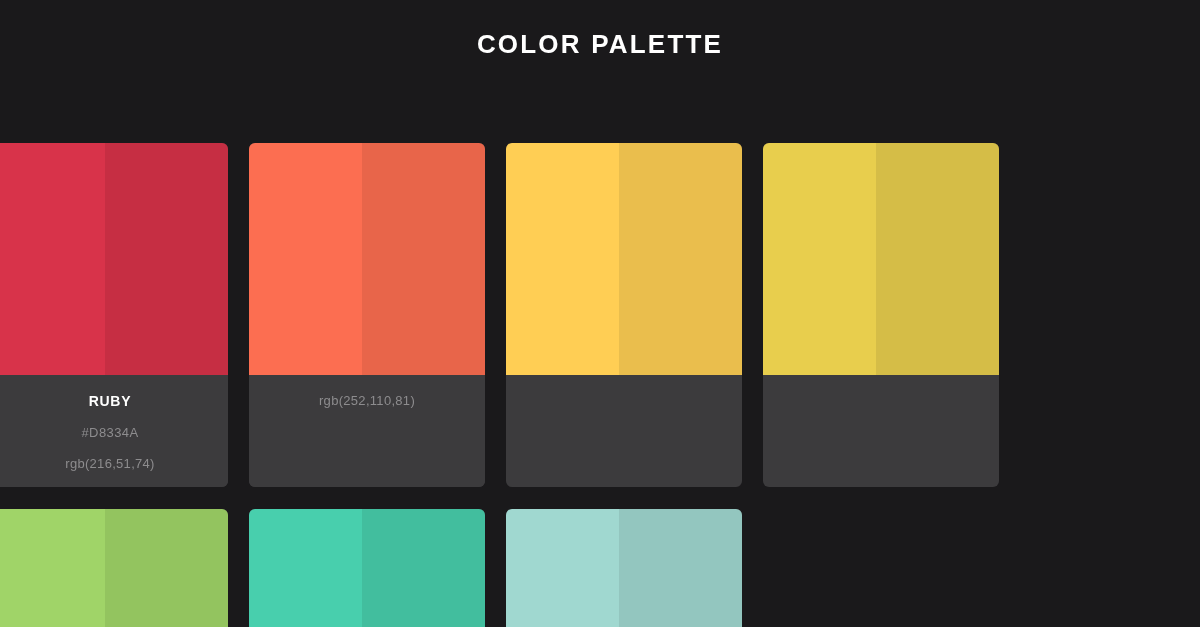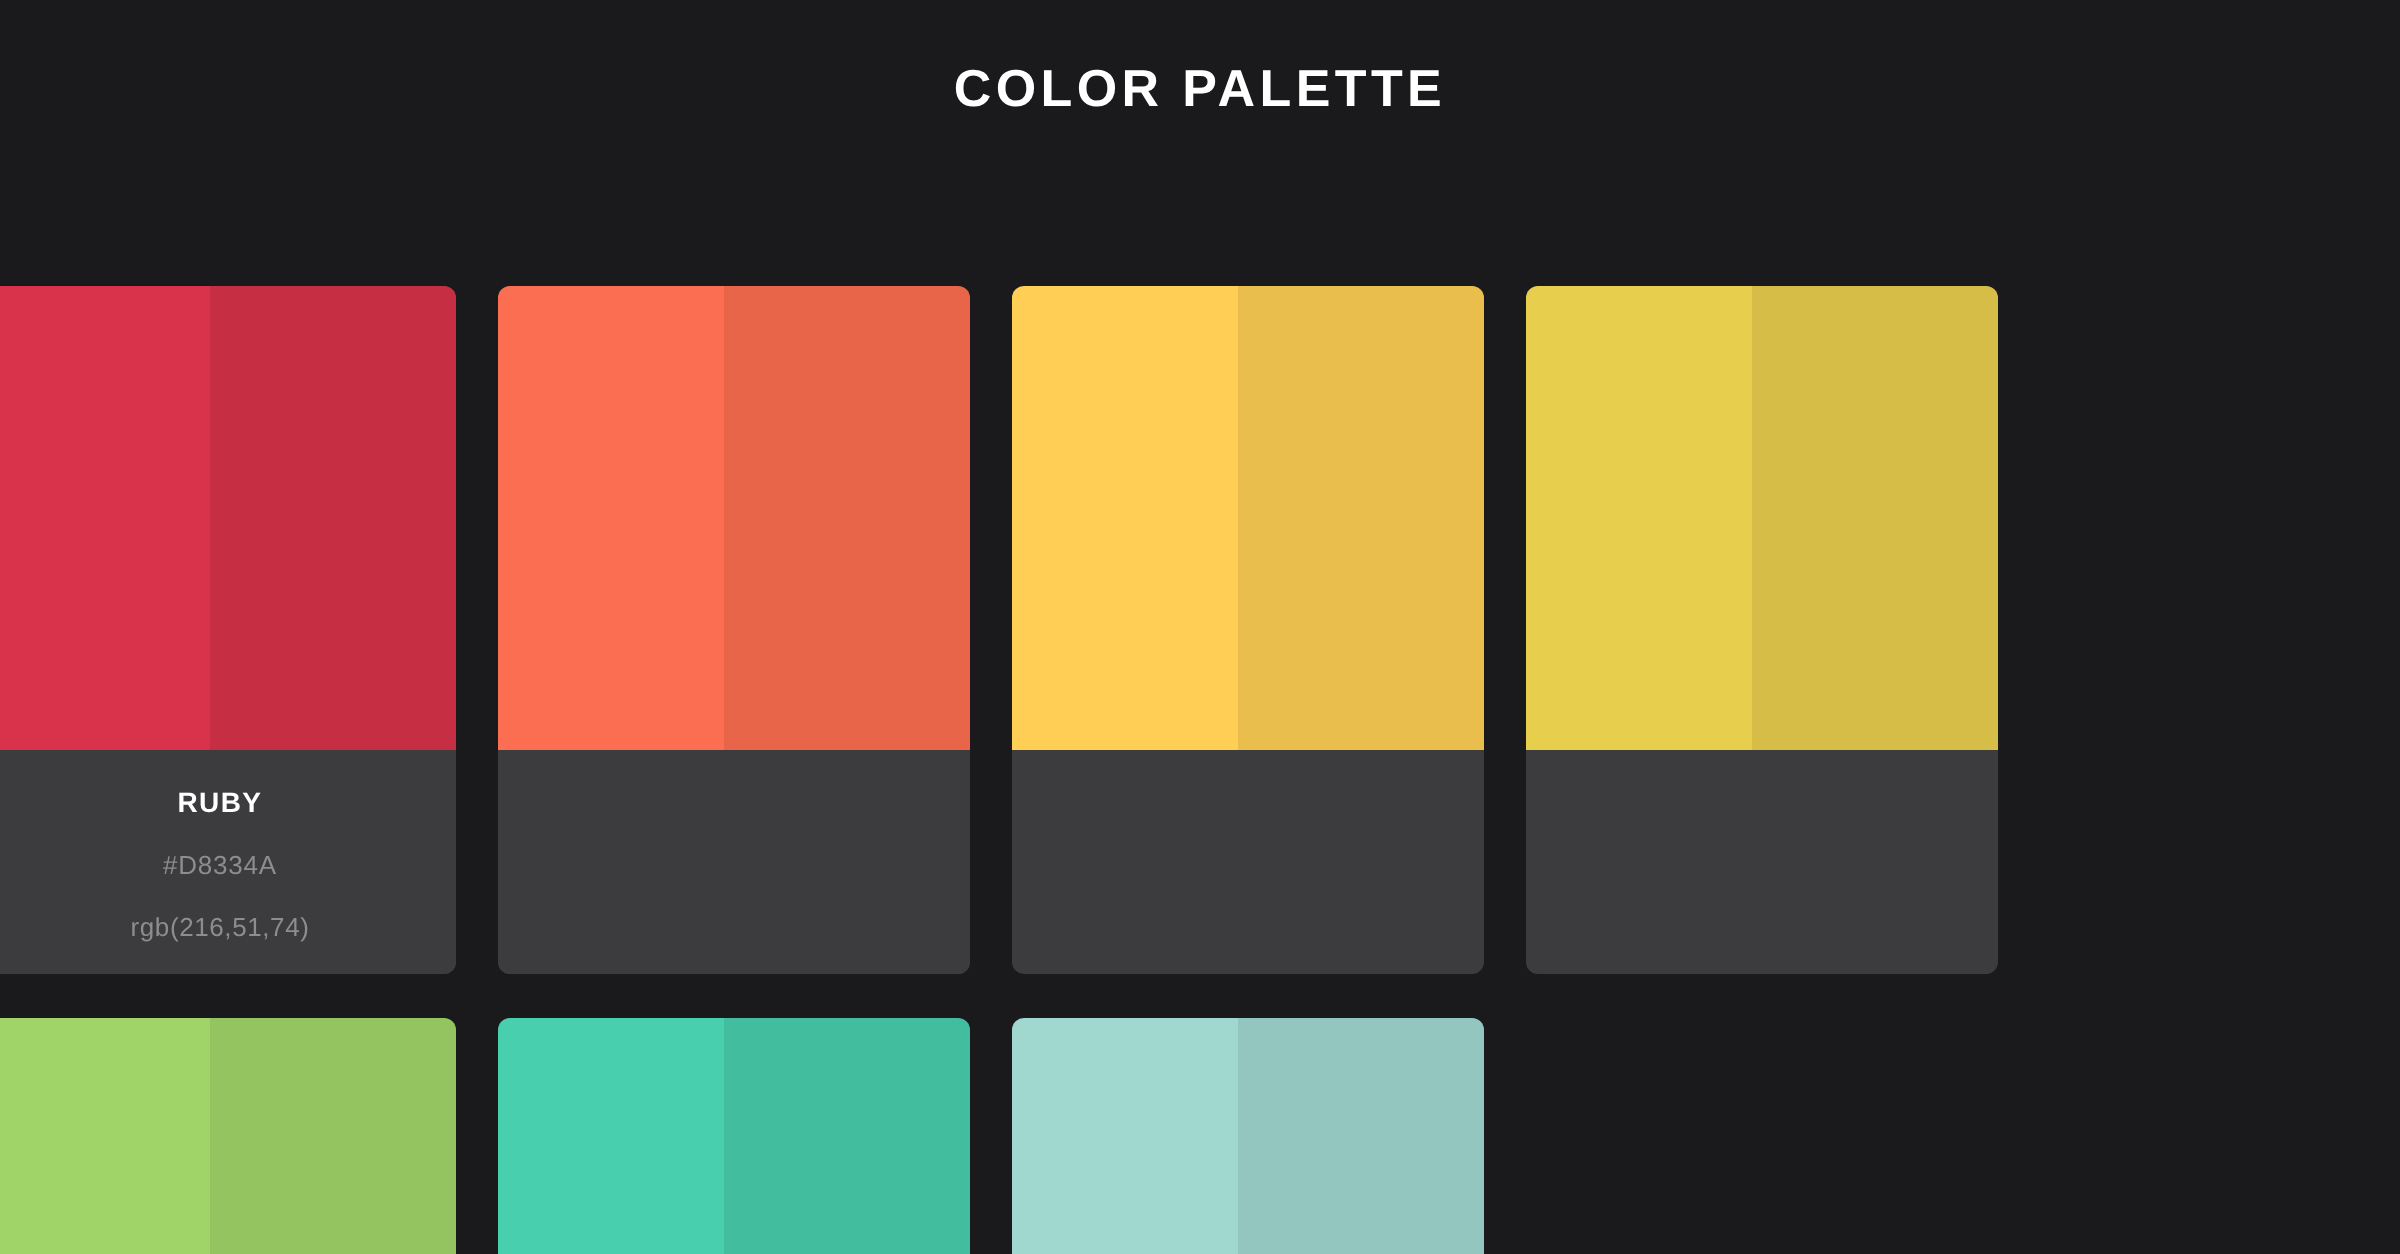--- a/index.html
+++ b/index.html
@@ -129,20 +129,21 @@
           <div class="color-hex">#D8334A</div>
           <div class="color-rgb">rgb(216,51,74)</div>
         </div>
       </div>
       <div class="card">
         <div class="swatch">
           <div class="swatch-light" style="background-color: rgb(252, 110, 81);"></div>
           <div class="swatch-dark" style="background-color: rgb(232, 101, 74);"></div>
         </div>
         <div class="info">
+          <div class="color-rgb">rgb(252,110,81)</div>
         </div>
       </div>
       <div class="card">
         <div class="swatch">
           <div class="swatch-light" style="background-color: rgb(255, 206, 84);"></div>
           <div class="swatch-dark" style="background-color: rgb(234, 190, 77);"></div>
         </div>
       </div>
       <div class="card">
         <div class="swatch">

